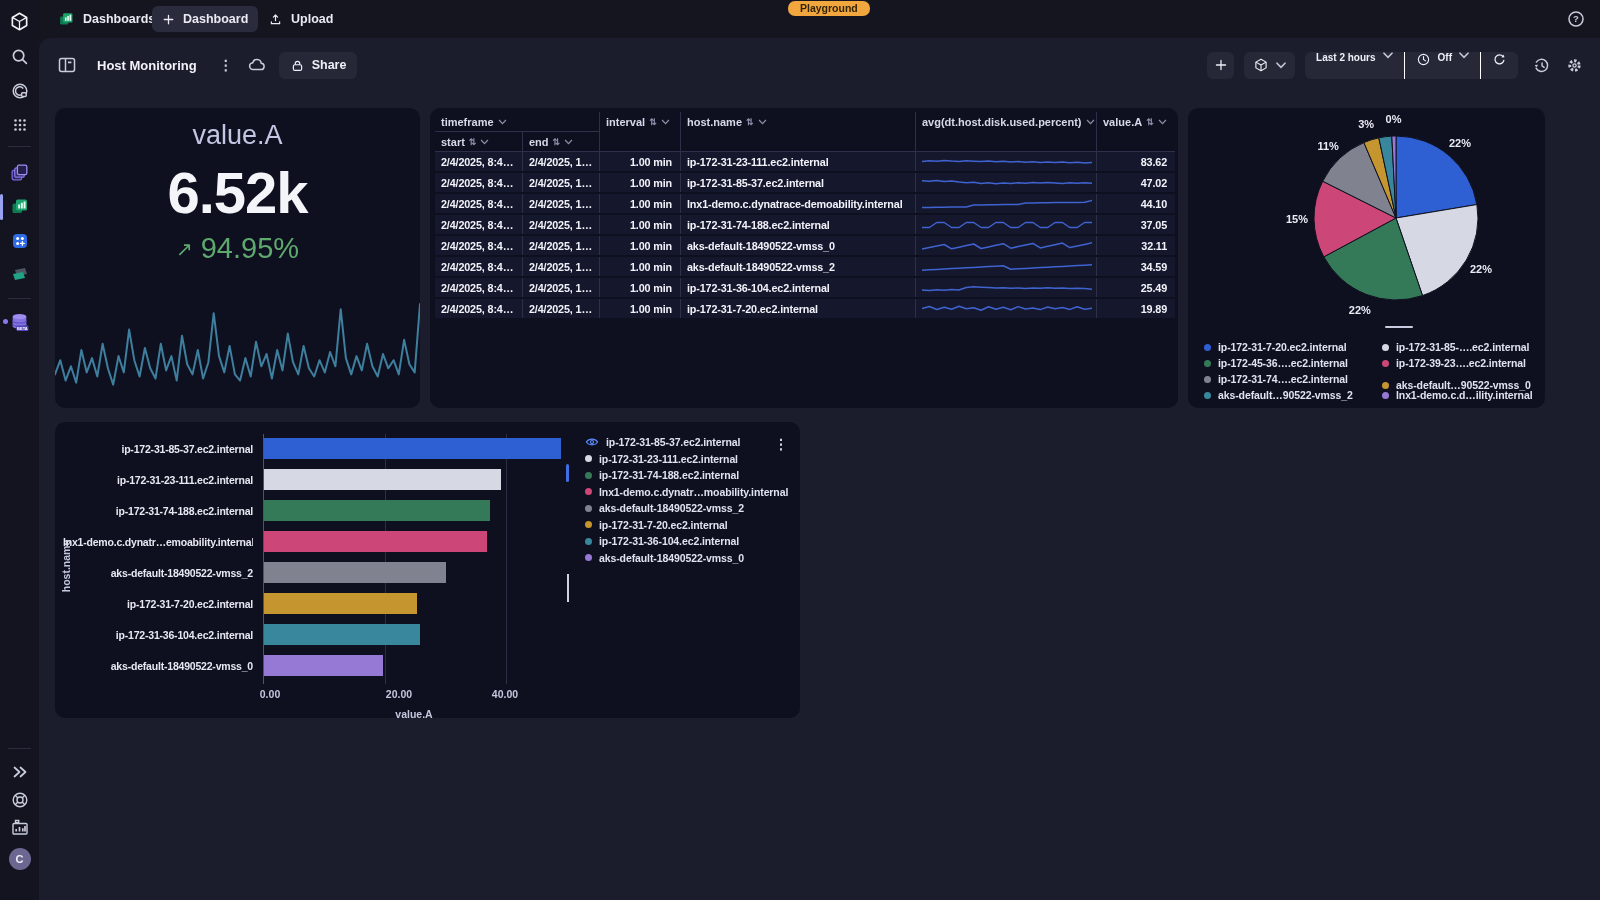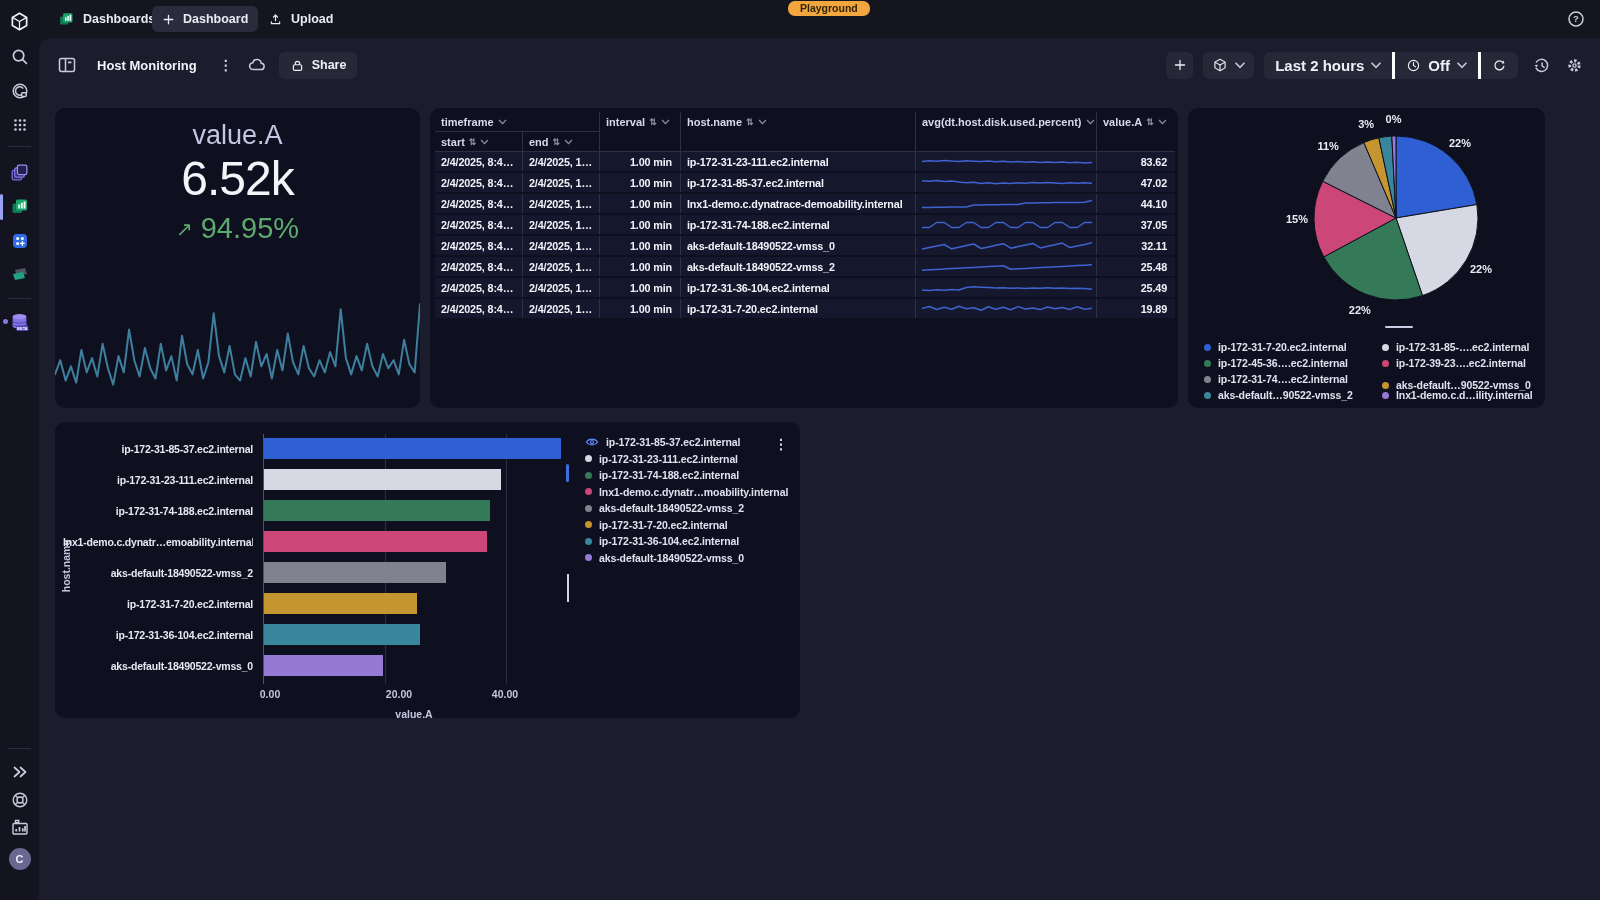--- a/index.html
+++ b/index.html
@@ -22,30 +22,30 @@
   .tab.active { background:#2a2c3e; }
   .badge { position:absolute; left:788px; top:1px; height:15px; background:#f1a73e; color:#332306; font-size:10.5px; font-weight:700; border-radius:7px; padding:1px 12px 0; z-index:6; }
   .help-ic { position:absolute; right:14px; top:9px; color:#c9ccdc; cursor:pointer; }
 
   
   .hdr { position:absolute; left:18px; right:16px; top:13px; height:28px; display:flex; align-items:center; z-index:3; }
   .hdr .title { color:#f2f3f9; font-size:13px; font-weight:700; margin-left:20px; }
   .btn { background:#262838; border-radius:6px; height:27px; display:flex; align-items:center; gap:7px; padding:0 11px; color:#eef0f7; font-size:12.5px; font-weight:700; cursor:pointer; }
   .btn.iconbtn { width:27px; padding:0; justify-content:center; }
   .seg { display:flex; background:#262838; border-radius:6px; height:27px; }
-  .seg > div { display:flex; align-items:center; gap:7px; padding:0 11px; color:#eef0f7; font-size:15px; font-weight:700; cursor:pointer; }
-  .seg > div + div { border-left:3px solid #ffffff; }
+  .seg > div { display:flex; align-items:flex-start; gap:7px; padding:0 11px; color:#eef0f7; font-size:10px; font-weight:700; cursor:pointer; }
+  .seg > div + div { border-left:1px solid #ffffff; }
   .kebab { color:#cfd2e0; font-size:14px; font-weight:700; cursor:pointer; padding:0 4px; }
   .spacer { flex:1; }
   .ghost-ic { color:#c9ccdb; cursor:pointer; display:flex; align-items:center; }
 
   
   .kpi { left:16px; top:70px; width:365px; height:300px; display:flex; flex-direction:column; align-items:center; }
   .kpi-title { margin-top:12px; font-size:27px; color:#c3c6e2; }
-  .kpi-value { font-size:48px; font-weight:400; color:#f4f5f9; letter-spacing:-1px; }
+  .kpi-value { margin-top:8px; font-size:58px; font-weight:700; color:#f4f5f9; letter-spacing:-1px; }
   .kpi-change { margin-top:6px; font-size:29px; color:#5ea96d; display:flex; align-items:center; gap:8px; }
   .kpi-change .arr { font-size:20px; }
   .kpi-spark { position:absolute; left:0; bottom:2px; }
 
   
   .ttile { left:391px; top:70px; width:748px; height:300px; }
   .tbl { position:absolute; left:5px; top:4px; width:740px; }
   .trow { display:grid; grid-template-columns:88px 77px 81px 235px 181px 78px; }
   .hcell { height:20px; color:#d6d9ea; font-size:11px; font-weight:700; display:flex; align-items:center; gap:4px; padding-left:6px; border-right:1px solid #2d3048; cursor:pointer; }
   .hcell:last-child { border-right:none; }
@@ -440,21 +440,21 @@
       <div class="drow">
         <div class="dcell">2/4/2025, 8:4…</div>
         <div class="dcell">2/4/2025, 1…</div>
         <div class="dcell num">1.00 min</div>
         <div class="dcell">aks-default-18490522-vmss_2</div>
         <div class="dcell spark">
             <svg width="170" height="16" viewBox="0 0 170 16">
               <polyline points="0.0,11.2 7.4,10.8 14.8,10.4 22.2,10.0 29.6,9.6 37.0,9.2 44.3,8.8 51.7,8.4 59.1,8.0 66.5,7.6 73.9,7.2 81.3,6.8 88.7,10.2 96.1,9.8 103.5,9.4 110.9,9.0 118.3,8.6 125.7,8.2 133.0,7.8 140.4,7.4 147.8,7.0 155.2,6.6 162.6,6.2 170.0,5.8" fill="none" stroke="#3f63d0" stroke-width="1.5" stroke-linejoin="round" stroke-linecap="round"></polyline>
             </svg>
           </div>
-        <div class="dcell num">25.48</div>
+        <div class="dcell num">34.59</div>
       </div>
       <div class="drow">
         <div class="dcell">2/4/2025, 8:4…</div>
         <div class="dcell">2/4/2025, 1…</div>
         <div class="dcell num">1.00 min</div>
         <div class="dcell">ip-172-31-36-104.ec2.internal</div>
         <div class="dcell spark">
             <svg width="170" height="16" viewBox="0 0 170 16">
               <polyline points="0.0,10.0 7.4,10.4 14.8,9.8 22.2,10.2 29.6,9.6 37.0,10.0 44.3,7.5 51.7,6.8 59.1,7.2 66.5,7.6 73.9,8.0 81.3,7.8 88.7,8.2 96.1,8.0 103.5,8.4 110.9,8.0 118.3,8.3 125.7,7.8 133.0,8.2 140.4,8.0 147.8,8.5 155.2,8.2 162.6,8.6 170.0,9.2" fill="none" stroke="#3f63d0" stroke-width="1.5" stroke-linejoin="round" stroke-linecap="round"></polyline>
             </svg>

